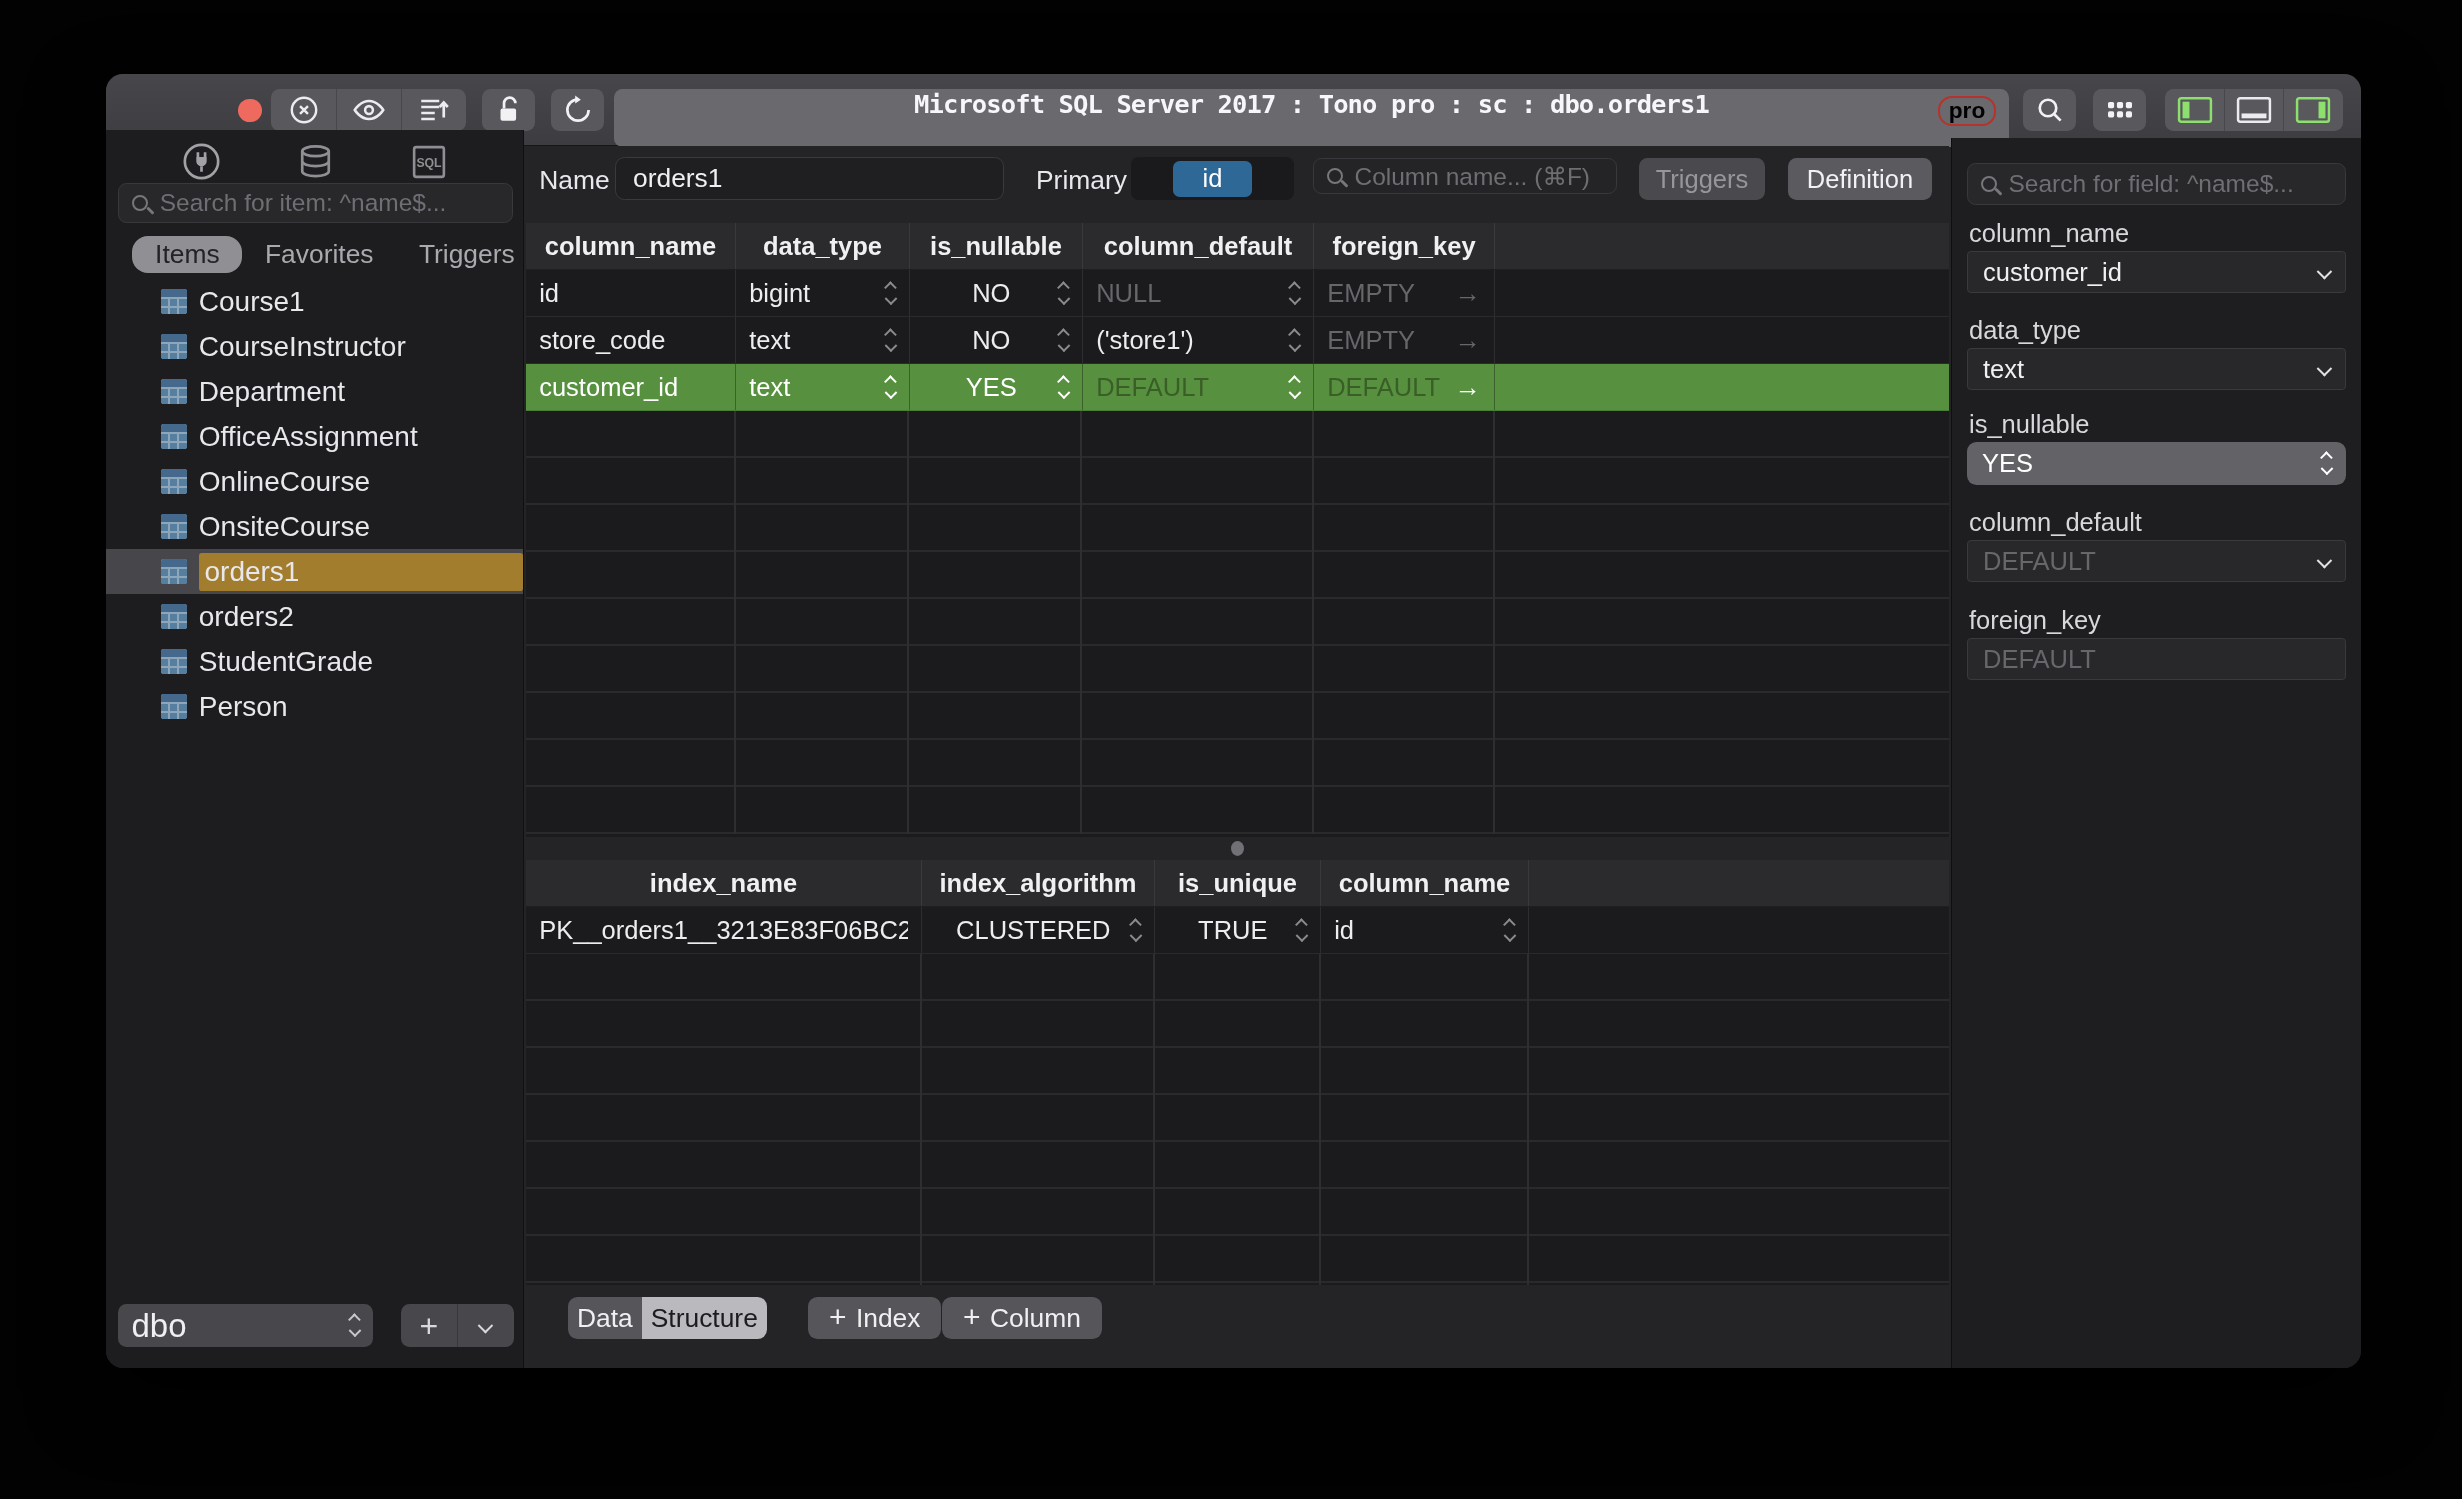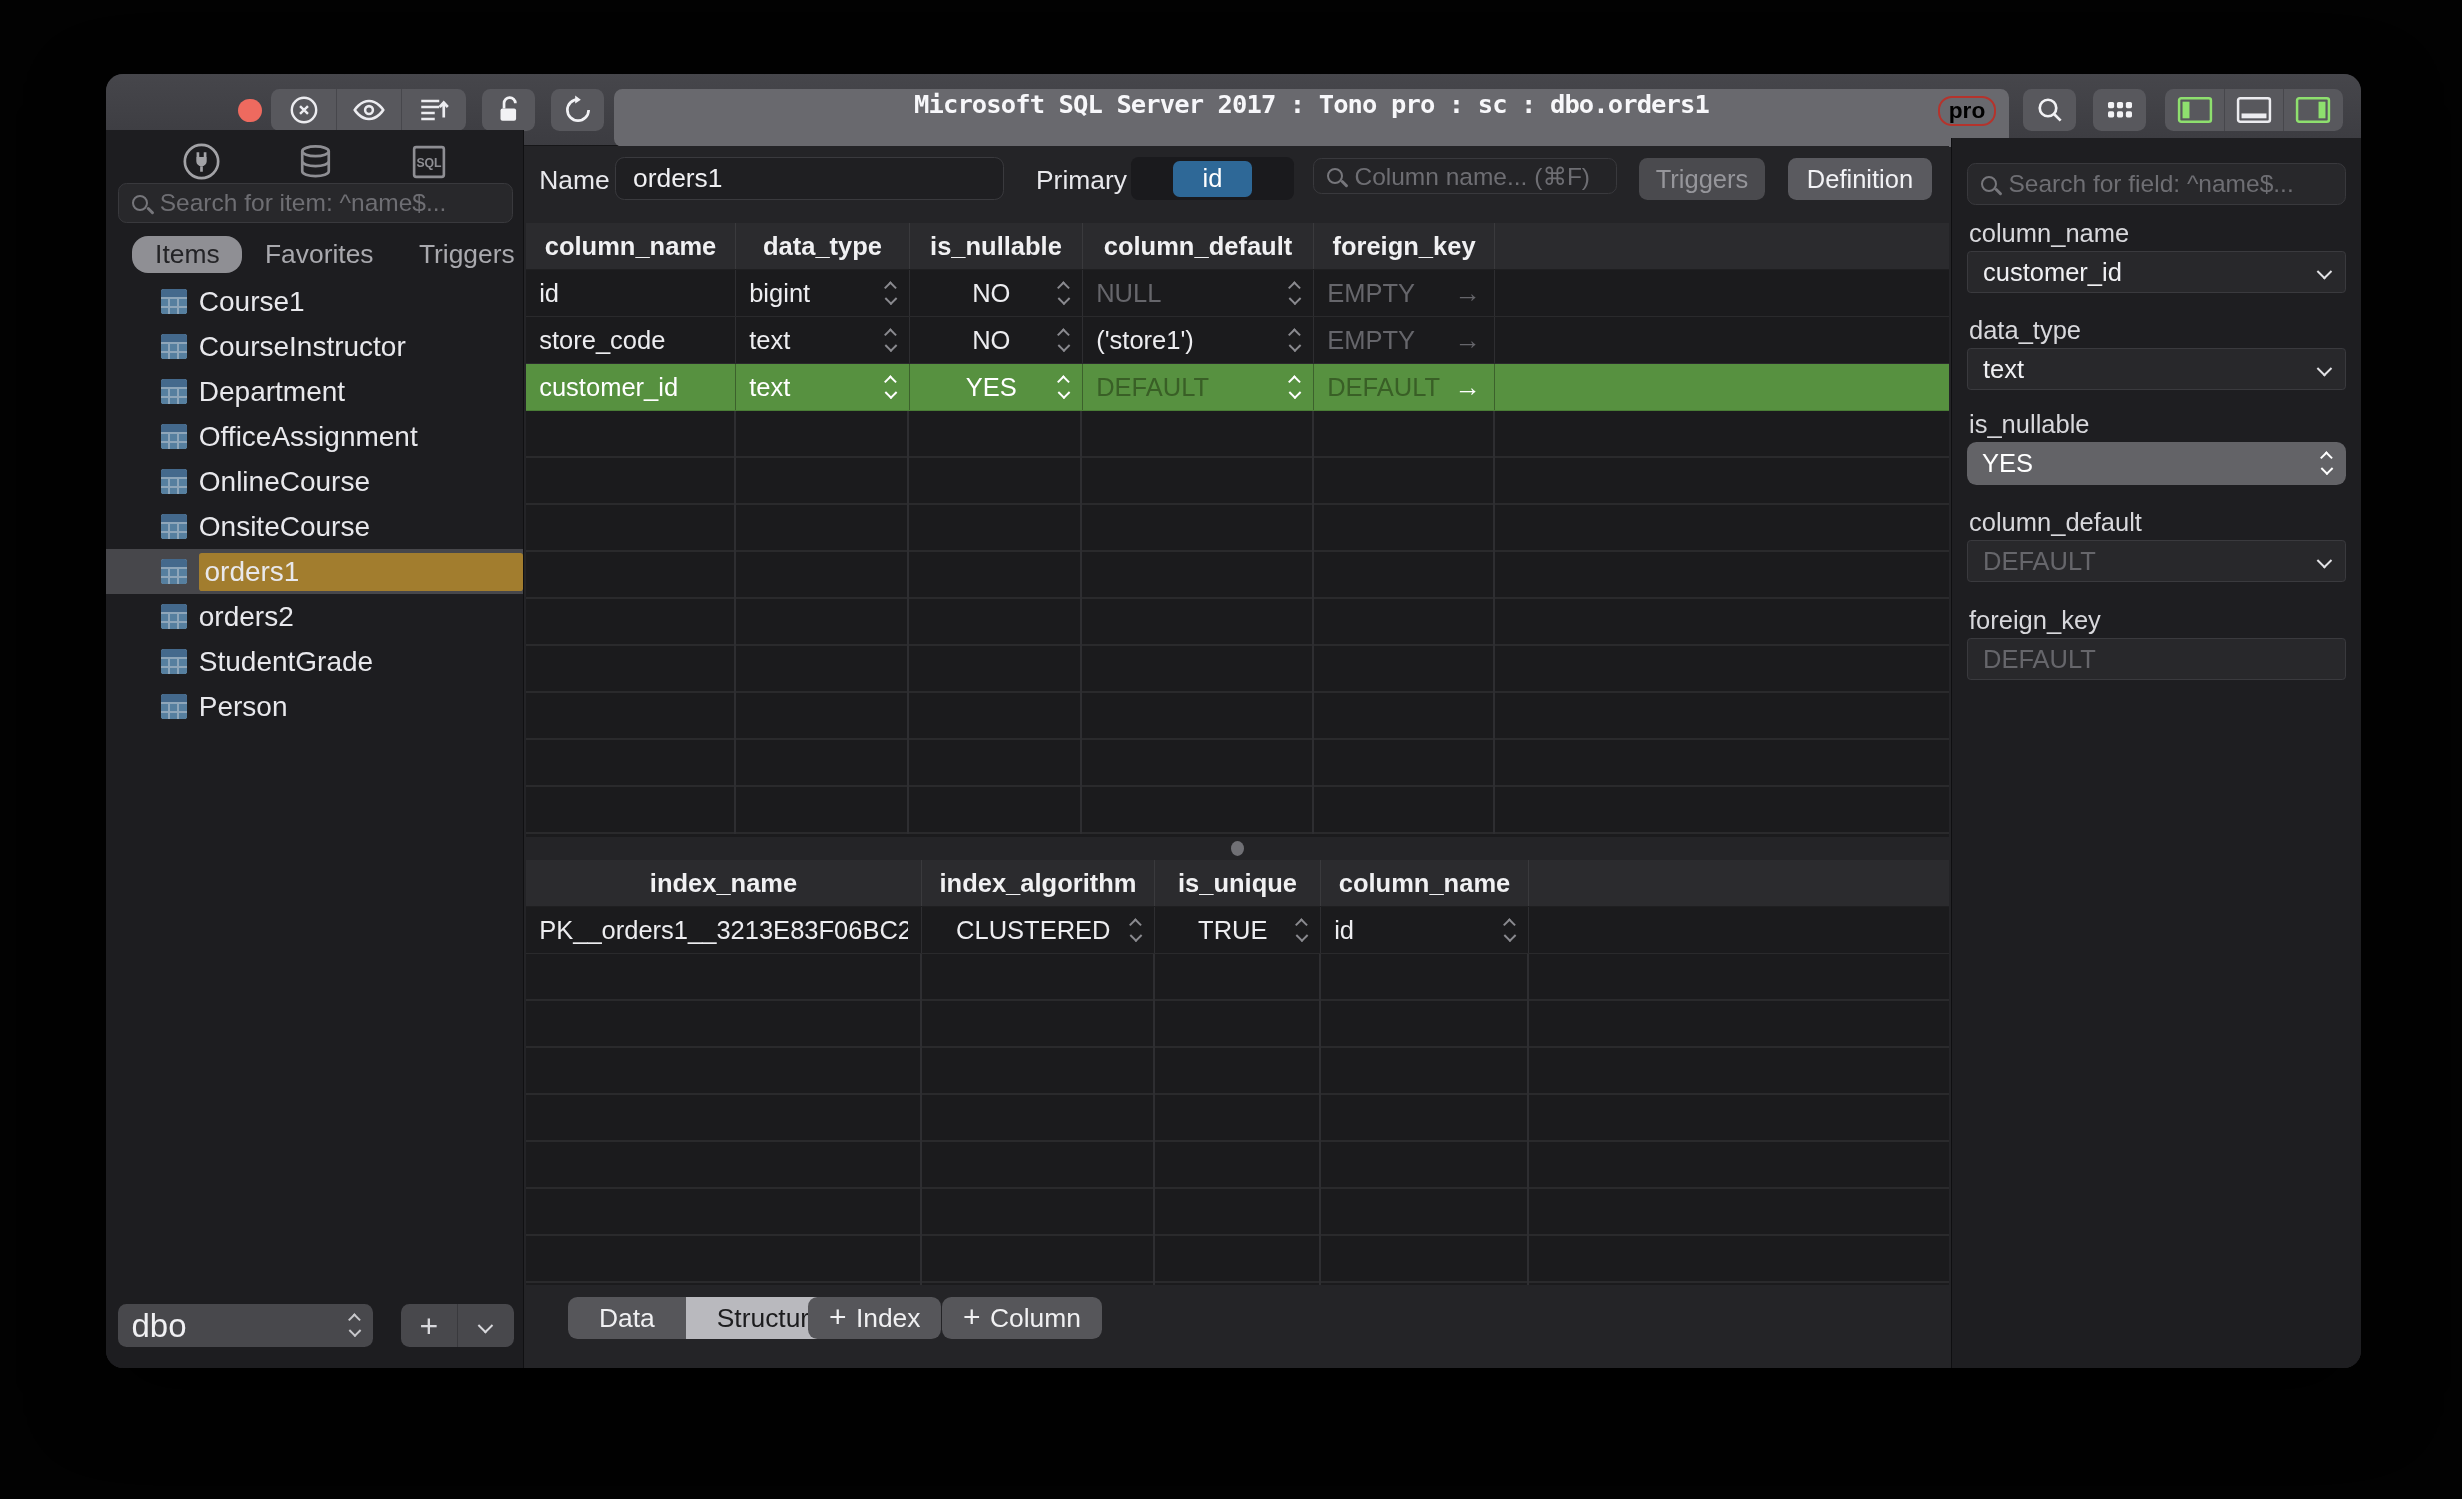--- a/index.html
+++ b/index.html
@@ -99,21 +99,21 @@
   .t1 .w0{width:210px;} .t1 .w1{width:174px;} .t1 .w2{width:173px;} .t1 .w3{width:231px;} .t1 .w4{width:181px;} .t1 .wR{flex:1;border-right:none !important;}
   
   .t2 .w0{width:396px;} .t2 .w1{width:233px;} .t2 .w2{width:166px;} .t2 .w3{width:208px;} .t2 .wR{flex:1;border-right:none !important;}
   .empty-rows{position:relative;
      background-image:repeating-linear-gradient(to bottom,transparent 0 45px,#2a2a2c 45px 47px);}
   .vline{position:absolute;top:0;bottom:0;width:1.9px;background:#2e2e31;}
   .splitter{position:absolute;left:0;width:100%;height:22.7px;background:#242427;display:flex;align-items:center;justify-content:center;}
   .split-dot{width:13.2px;height:15px;border-radius:50%;background:#707075;}
   .main-footer{position:absolute;left:0;bottom:0;width:100%;height:83px;background:#242427;}
   .seg-ctrl{position:absolute;left:42px;top:12.3px;height:42px;display:flex;border-radius:9.4px;overflow:hidden;}
-  .seg-ctrl .sc{padding:0 31px;display:flex;align-items:center;font-size:26.4px;}
+  .seg-ctrl .sc{padding:0 9px;display:flex;align-items:center;font-size:26.4px;}
   .sc.data{background:#56565a;color:#f0f0f2;}
   .sc.structure{background:#b9b9be;color:#1c1c1e;}
   .ftr-btn{position:absolute;top:12.3px;height:42px;background:#56565a;border-radius:9.4px;color:#f0f0f2;
            font-size:26.4px;display:flex;align-items:center;justify-content:center;gap:9.4px;padding:0 21px;}
   .ftr-btn .plus{font-size:30px;font-weight:300;margin-top:-2.8px;}
 
   
   .inspector{position:absolute;right:0;top:64px;width:410px;bottom:0;background:#1e1e21;border-left:1.9px solid #0f0f11;}
   .insp-search{left:15px;top:24.5px;right:15px;height:42px;}
   .insp-label{position:absolute;left:17px;font-size:25.5px;color:#d8d8dc;}

